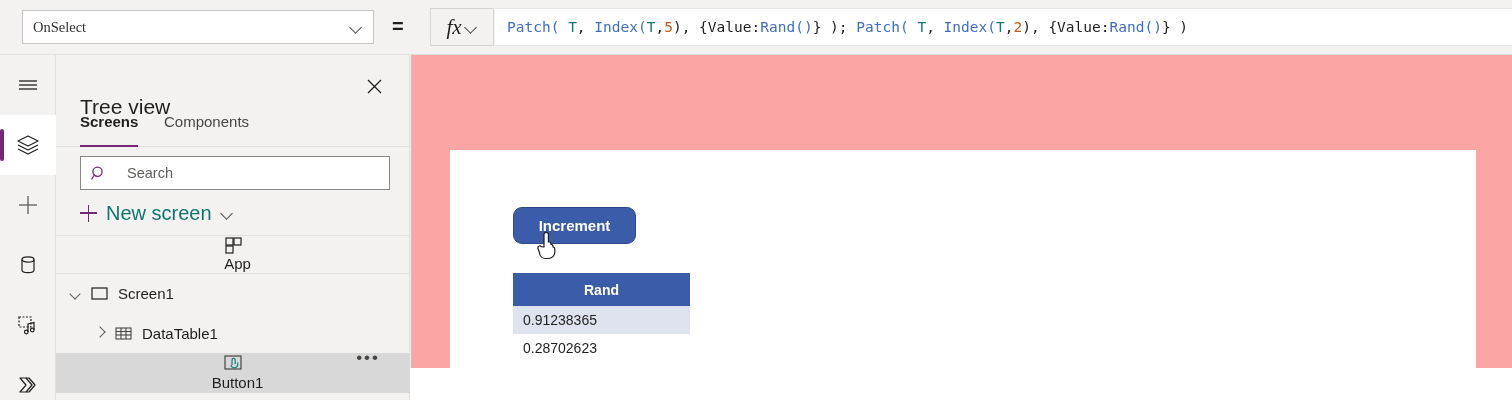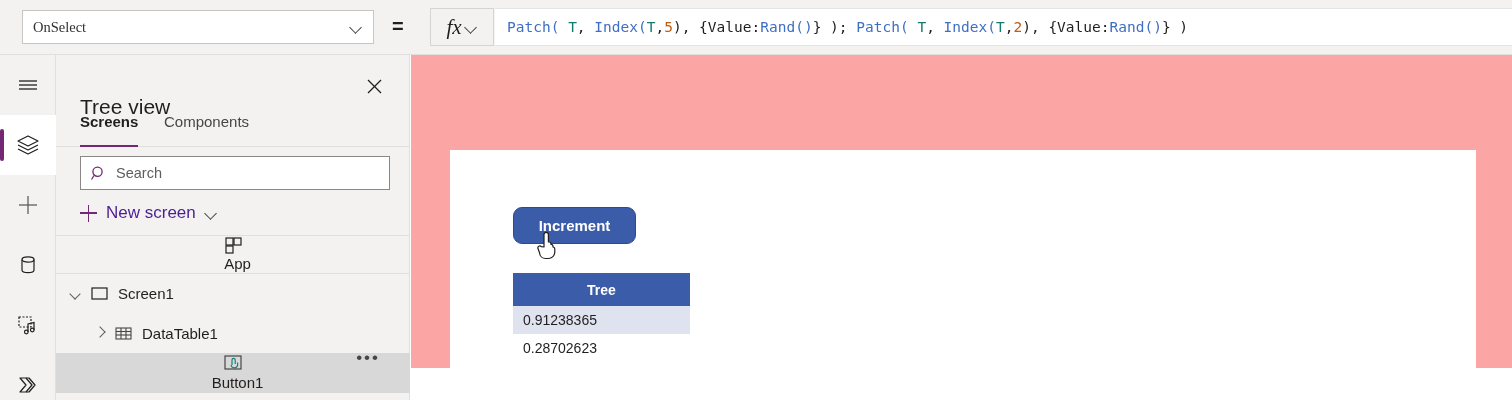--- a/index.html
+++ b/index.html
@@ -104,29 +104,29 @@
   .tab.active::after {
     content: ""; position: absolute; left: 0; bottom: 0; width: 100%;
     height: 2px; background: #742774;
   }
   .tab-screens { left: 24px; }
   .tab-components { left: 108px; }
 
   .search-box {
     position: absolute; left: 24px; top: 101px; width: 310px; height: 34px;
     background: #ffffff; border: 1px solid #8a8886;
-    display: flex; align-items: center; padding-left: 9px; gap: 9px;
+    display: flex; align-items: center; padding-left: 9px; gap: 20px;
   }
   .search-ph { font-size: 14.5px; color: #605e5c; }
 
   .new-screen {
     position: absolute; left: 24px; top: 141px; width: 310px; height: 34px;
     display: flex; align-items: center; gap: 9px; cursor: pointer;
   }
-  .new-screen-label { font-size: 17px; color: #4c1d95; }
+  .new-screen-label { font-size: 20px; color: #0f766e; }
   .plus-purple { width: 17px; height: 17px; position: relative; flex: none; }
   .plus-purple::before, .plus-purple::after {
     content: ""; position: absolute; background: #742774;
   }
   .plus-purple::before { left: 0; top: 7.5px; width: 17px; height: 1.6px; }
   .plus-purple::after  { left: 7.5px; top: 0; width: 1.6px; height: 17px; }
 
   .tree-row {
     position: absolute; left: 0; width: 354px; height: 40px;
     display: flex; align-items: center;
@@ -368,18 +368,18 @@
     <div class="inc-button">Increment</div>
 
     <svg class="cursor-hand" viewBox="0 0 26 34">
       <path d="M9 20 V7.5 a2.2 2.2 0 0 1 4.4 0 V15 h0.6 a2 2 0 0 1 2 2 v0.4
                a2 2 0 0 1 2 2 v0.6 a2 2 0 0 1 1.8 2 V25
                a6.5 6.5 0 0 1 -6.5 6.5 h-2.8 A6 6 0 0 1 4.6 26 L3 21.5
                a1.9 1.9 0 0 1 3.3 -1.8 Z" fill="#ffffff" stroke="#201f1e" stroke-width="1.2" stroke-linejoin="round"></path>
     </svg>
 
     <div class="dtable">
-      <div class="dtable-head">Tree</div>
+      <div class="dtable-head">Rand</div>
       <div class="dtable-row sel">0.91238365</div>
       <div class="dtable-row">0.28702623</div>
     </div>
   </div>
 </div>
 
 </body></html>

